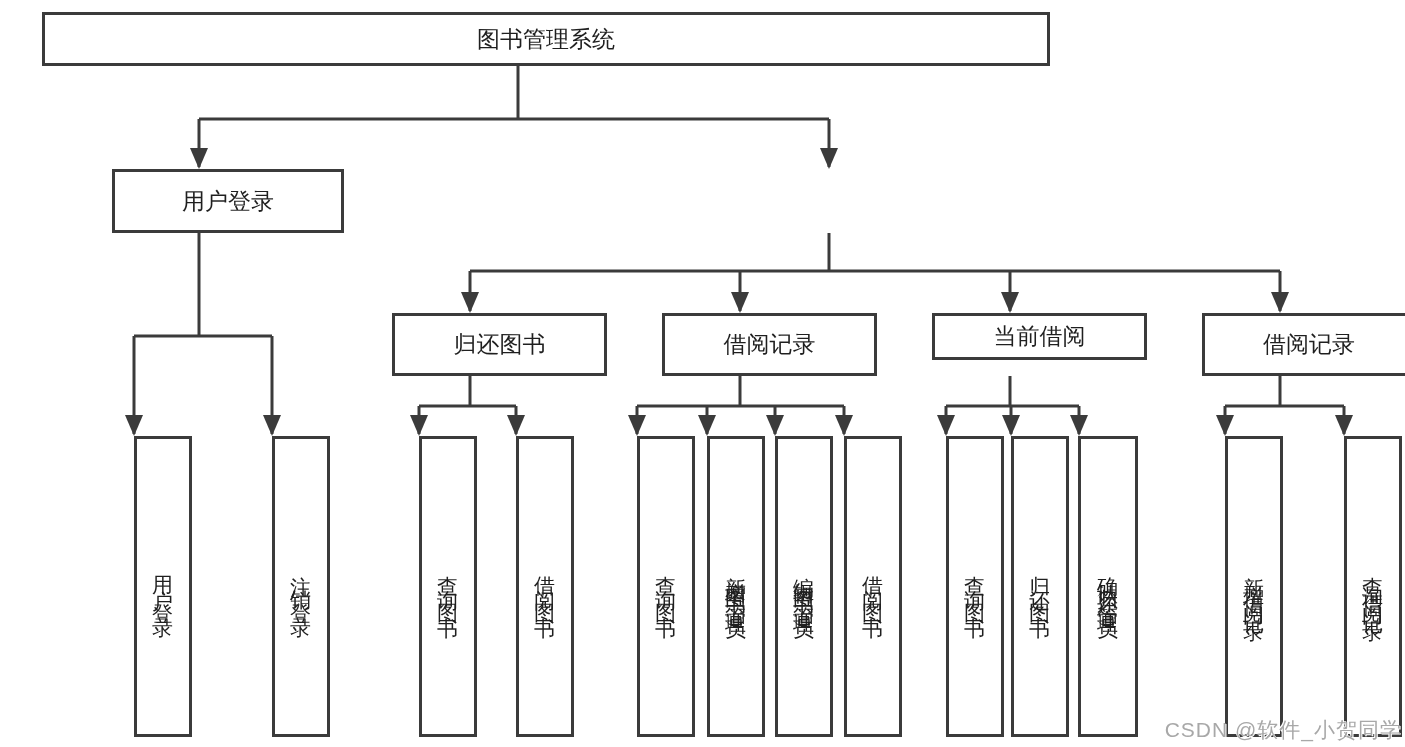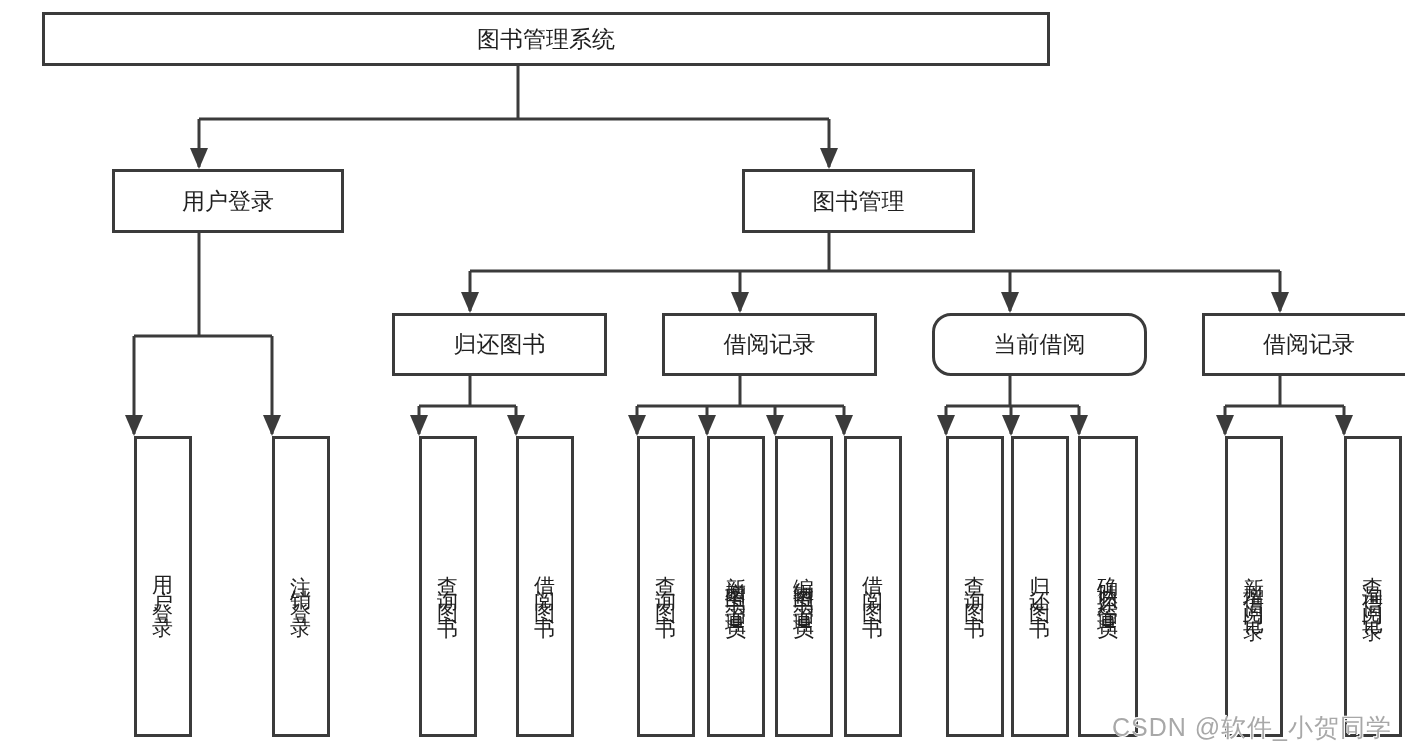--- a/index.html
+++ b/index.html
@@ -40,23 +40,23 @@
     white-space: nowrap;
     line-height: 1;
   }
   .node.vert .label {
     writing-mode: vertical-rl;
     text-orientation: mixed;
     font-size: 21px;
   }
   .watermark {
     position: absolute;
-    right: 13px;
+    right: 3px;
     bottom: 3px;
-    font-size: 25px;
+    font-size: 21px;
     color: var(--watermark);
     text-shadow: 1px 1px 0 #ffffff, -1px -1px 0 #ffffff;
     z-index: 4;
     letter-spacing: 1px;
   }
 </style>
 </head>
 <body>
 
 <div id="diagram">
@@ -114,30 +114,27 @@
       <polygon points="1216,415 1234,415 1225,436" fill="#3b3b3b"></polygon>
       <polygon points="1335,415 1353,415 1344,436" fill="#3b3b3b"></polygon>
     </svg>
   <div class="watermark">CSDN @软件_小贺同学</div>
 <div class="node" style="left: 13px; top: 12px; width: 1008px; height: 54px;">
       <span class="label">图书管理系统</span>
     </div>
     <div class="node" style="left: 83px; top: 169px; width: 232px; height: 64px;">
       <span class="label">用户登录</span>
     </div>
-    <div class="node" style="left: 713px; top: 169px; width: 233px; height: 64px;">
-      <span class="label">图书管理</span>
-    </div>
     <div class="node" style="left: 363px; top: 313px; width: 215px; height: 63px;">
       <span class="label">归还图书</span>
     </div>
     <div class="node" style="left: 633px; top: 313px; width: 215px; height: 63px;">
       <span class="label">借阅记录</span>
     </div>
-    <div class="node" style="left: 903px; top: 313px; width: 215px; height: 63px; border-radius: 19px;">
+    <div class="node" style="left: 903px; top: 313px; width: 215px; height: 47px;">
       <span class="label">当前借阅</span>
     </div>
     <div class="node" style="left: 1173px; top: 313px; width: 214px; height: 63px;">
       <span class="label">借阅记录</span>
     </div>
     <div class="node vert" style="left: 105px; top: 436px; width: 58px; height: 301px;">
       <span class="label" style="letter-spacing: 14px;">用户登录</span>
     </div>
     <div class="node vert" style="left: 243px; top: 436px; width: 58px; height: 301px;">
       <span class="label" style="letter-spacing: 14px;">注销登录</span>

